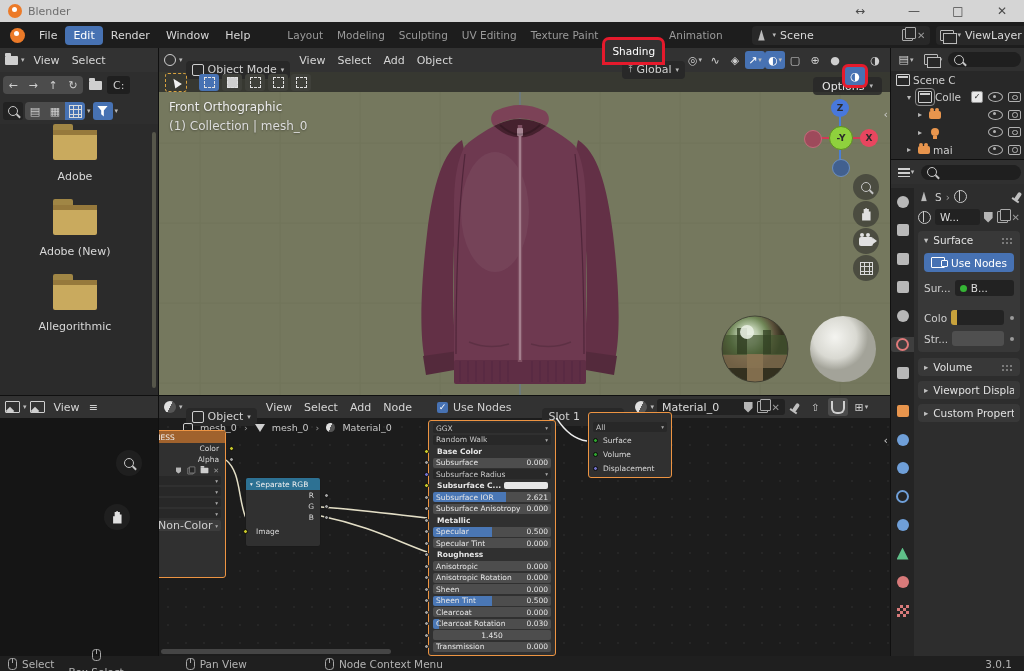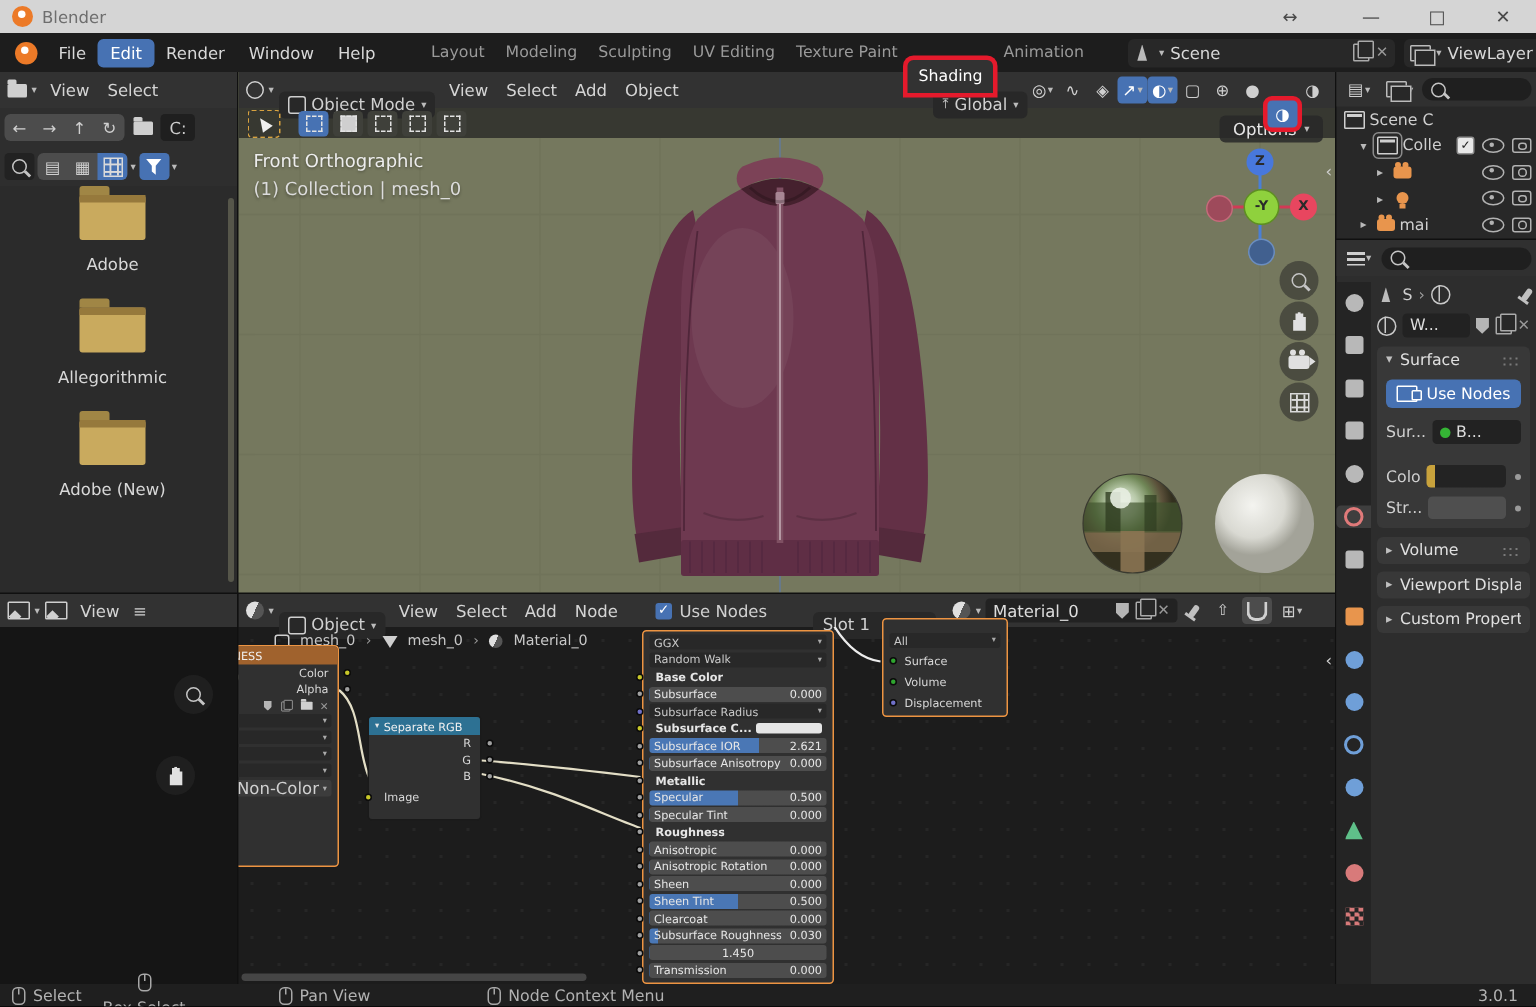--- a/index.html
+++ b/index.html
@@ -284,25 +284,25 @@
         </span>
       <span class="ic-caret">▾</span>
     </div>
     <div id="folder-list">
         <div class="folder-item">
           <div class="folder-icon"></div>
           <div class="folder-label">Adobe</div>
         </div>
         <div class="folder-item">
           <div class="folder-icon"></div>
-          <div class="folder-label">Allegorithmic</div>
+          <div class="folder-label">Adobe (New)</div>
         </div>
         <div class="folder-item">
           <div class="folder-icon"></div>
-          <div class="folder-label">Adobe (New)</div>
+          <div class="folder-label">Allegorithmic</div>
         </div>
       </div>
     <div id="fb-scroll"></div>
   </div>
 
   <div id="viewport">
     <div id="vp-header" class="ehdr">
       <span class="mini-sq" style="border-radius:50%"></span>
       <span class="ic-caret">▾</span>
       <span class="pill">
@@ -844,21 +844,21 @@
               <span class="ntext">Sheen Tint</span>
               <span class="nval">0.500</span>
             </div>
             <div class="nrow slider" style="background: linear-gradient(90deg, rgb(74, 119, 181) 0%, rgb(77, 77, 77) 0%);">
               <span class="sock" style="background: rgb(160, 160, 160);"></span>
               <span class="ntext">Clearcoat</span>
               <span class="nval">0.000</span>
             </div>
             <div class="nrow slider" style="background: linear-gradient(90deg, rgb(74, 119, 181) 5%, rgb(77, 77, 77) 5%);">
               <span class="sock" style="background: rgb(160, 160, 160);"></span>
-              <span class="ntext">Subsurface Roughness</span>
+              <span class="ntext">Clearcoat Rotation</span>
               <span class="nval">0.030</span>
             </div>
             <div class="nrow slider" style="background: linear-gradient(90deg, rgb(74, 119, 181) 0%, rgb(77, 77, 77) 0%); flex-direction: column;">
               <span class="sock" style="background: rgb(160, 160, 160);"></span>
               <span class="ntext">IOR</span>
               <span class="nval">1.450</span>
             </div>
             <div class="nrow slider" style="background: linear-gradient(90deg, rgb(74, 119, 181) 0%, rgb(77, 77, 77) 0%);">
               <span class="sock" style="background: rgb(160, 160, 160);"></span>
               <span class="ntext">Transmission</span>

